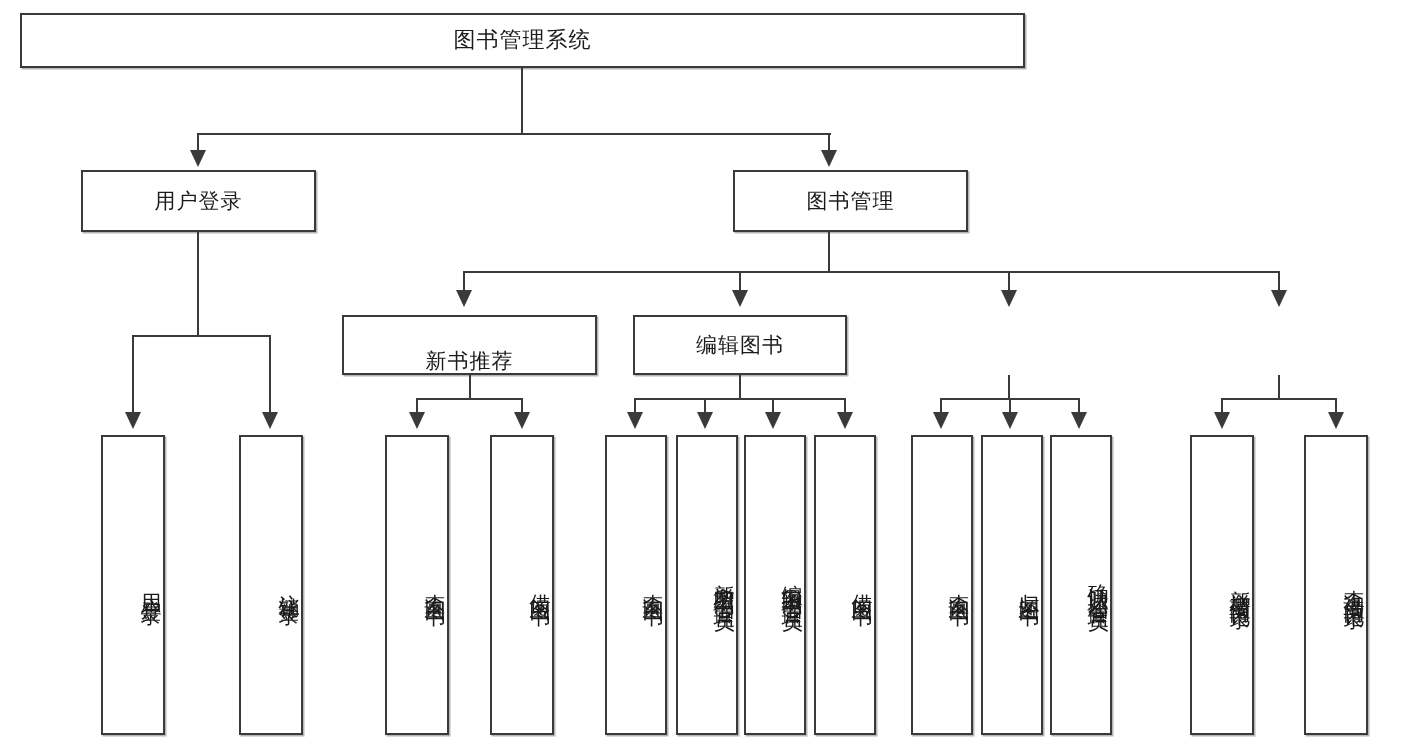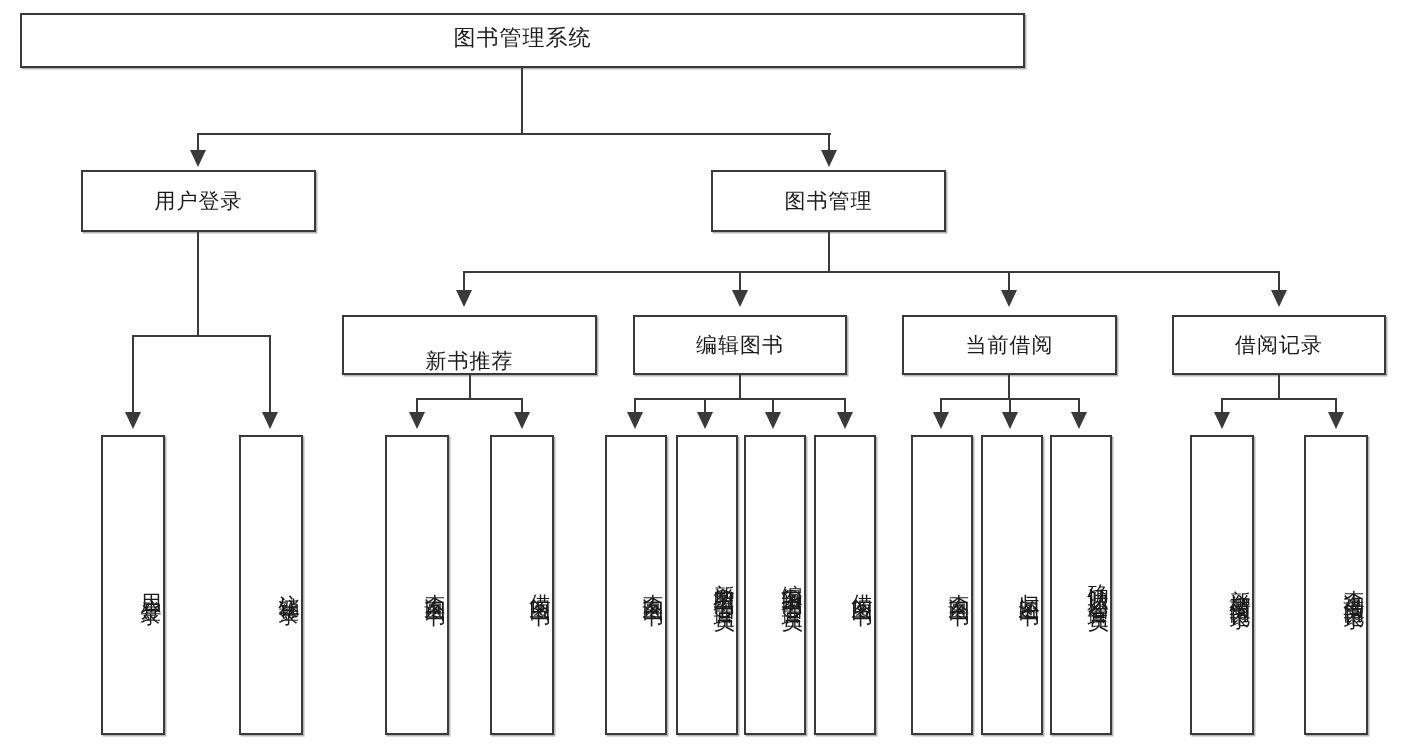--- a/index.html
+++ b/index.html
@@ -72,35 +72,35 @@
     color: #b9b9b9;
     letter-spacing: 0.5px;
     white-space: nowrap;
   }
 </style>
 </head>
 <body>
 
 <div id="canvas">
 
-  <div class="node root horizontal" style="left:20px; top:13px; width:1005px; height:55px;font-family:Liberation Mono, monospace;">
+  <div class="node root horizontal" style="left:20px; top:13px; width:1005px; height:55px;">
     <span>图书管理系统</span>
   </div>
 
   <div class="edge v" style="left:521px; top:68px; width:2px; height:66px;"></div>
   <div class="edge h" style="left:198px; top:133px; width:633px; height:2px;"></div>
   <div class="edge v" style="left:197px; top:133px; width:2px; height:22px;"></div>
   <div class="arrow" style="left:190px; top:150px;"></div>
   <div class="edge v" style="left:828px; top:133px; width:2px; height:22px;"></div>
   <div class="arrow" style="left:821px; top:150px;"></div>
 
   <div class="node horizontal" style="left:81px; top:170px; width:235px; height:62px;">
     <span>用户登录</span>
   </div>
-  <div class="node horizontal" style="left:711px; top:170px; width:235px; height:62px;">
+  <div class="node horizontal" style="left:733px; top:170px; width:235px; height:62px;">
     <span>图书管理</span>
   </div>
 
   <div class="edge v" style="left:197px; top:232px; width:2px; height:104px;"></div>
   <div class="edge h" style="left:133px; top:335px; width:138px; height:2px;"></div>
   <div class="edge v" style="left:132px; top:335px; width:2px; height:80px;"></div>
   <div class="arrow" style="left:125px; top:412px;"></div>
   <div class="edge v" style="left:269px; top:335px; width:2px; height:80px;"></div>
   <div class="arrow" style="left:262px; top:412px;"></div>
 
@@ -114,26 +114,20 @@
   <div class="arrow" style="left:1001px; top:290px;"></div>
   <div class="edge v" style="left:1278px; top:271px; width:2px; height:22px;"></div>
   <div class="arrow" style="left:1271px; top:290px;"></div>
 
   <div class="node horizontal" style="left:342px; top:315px; width:255px; height:60px;align-items:flex-end;">
     <span>新书推荐</span>
   </div>
   <div class="node horizontal" style="left:633px; top:315px; width:214px; height:60px;">
     <span>编辑图书</span>
   </div>
-  <div class="node horizontal" style="left:902px; top:315px; width:215px; height:60px;">
-    <span>当前借阅</span>
-  </div>
-  <div class="node horizontal" style="left:1172px; top:315px; width:214px; height:60px;">
-    <span>借阅记录</span>
-  </div>
 
   <div class="edge v" style="left:469px; top:375px; width:2px; height:24px;"></div>
   <div class="edge h" style="left:417px; top:398px; width:106px; height:2px;"></div>
   <div class="edge v" style="left:416px; top:398px; width:2px; height:18px;"></div>
   <div class="arrow" style="left:409px; top:412px;"></div>
   <div class="edge v" style="left:521px; top:398px; width:2px; height:18px;"></div>
   <div class="arrow" style="left:514px; top:412px;"></div>
 
   <div class="edge v" style="left:739px; top:375px; width:2px; height:24px;"></div>
   <div class="edge h" style="left:635px; top:398px; width:211px; height:2px;"></div>

